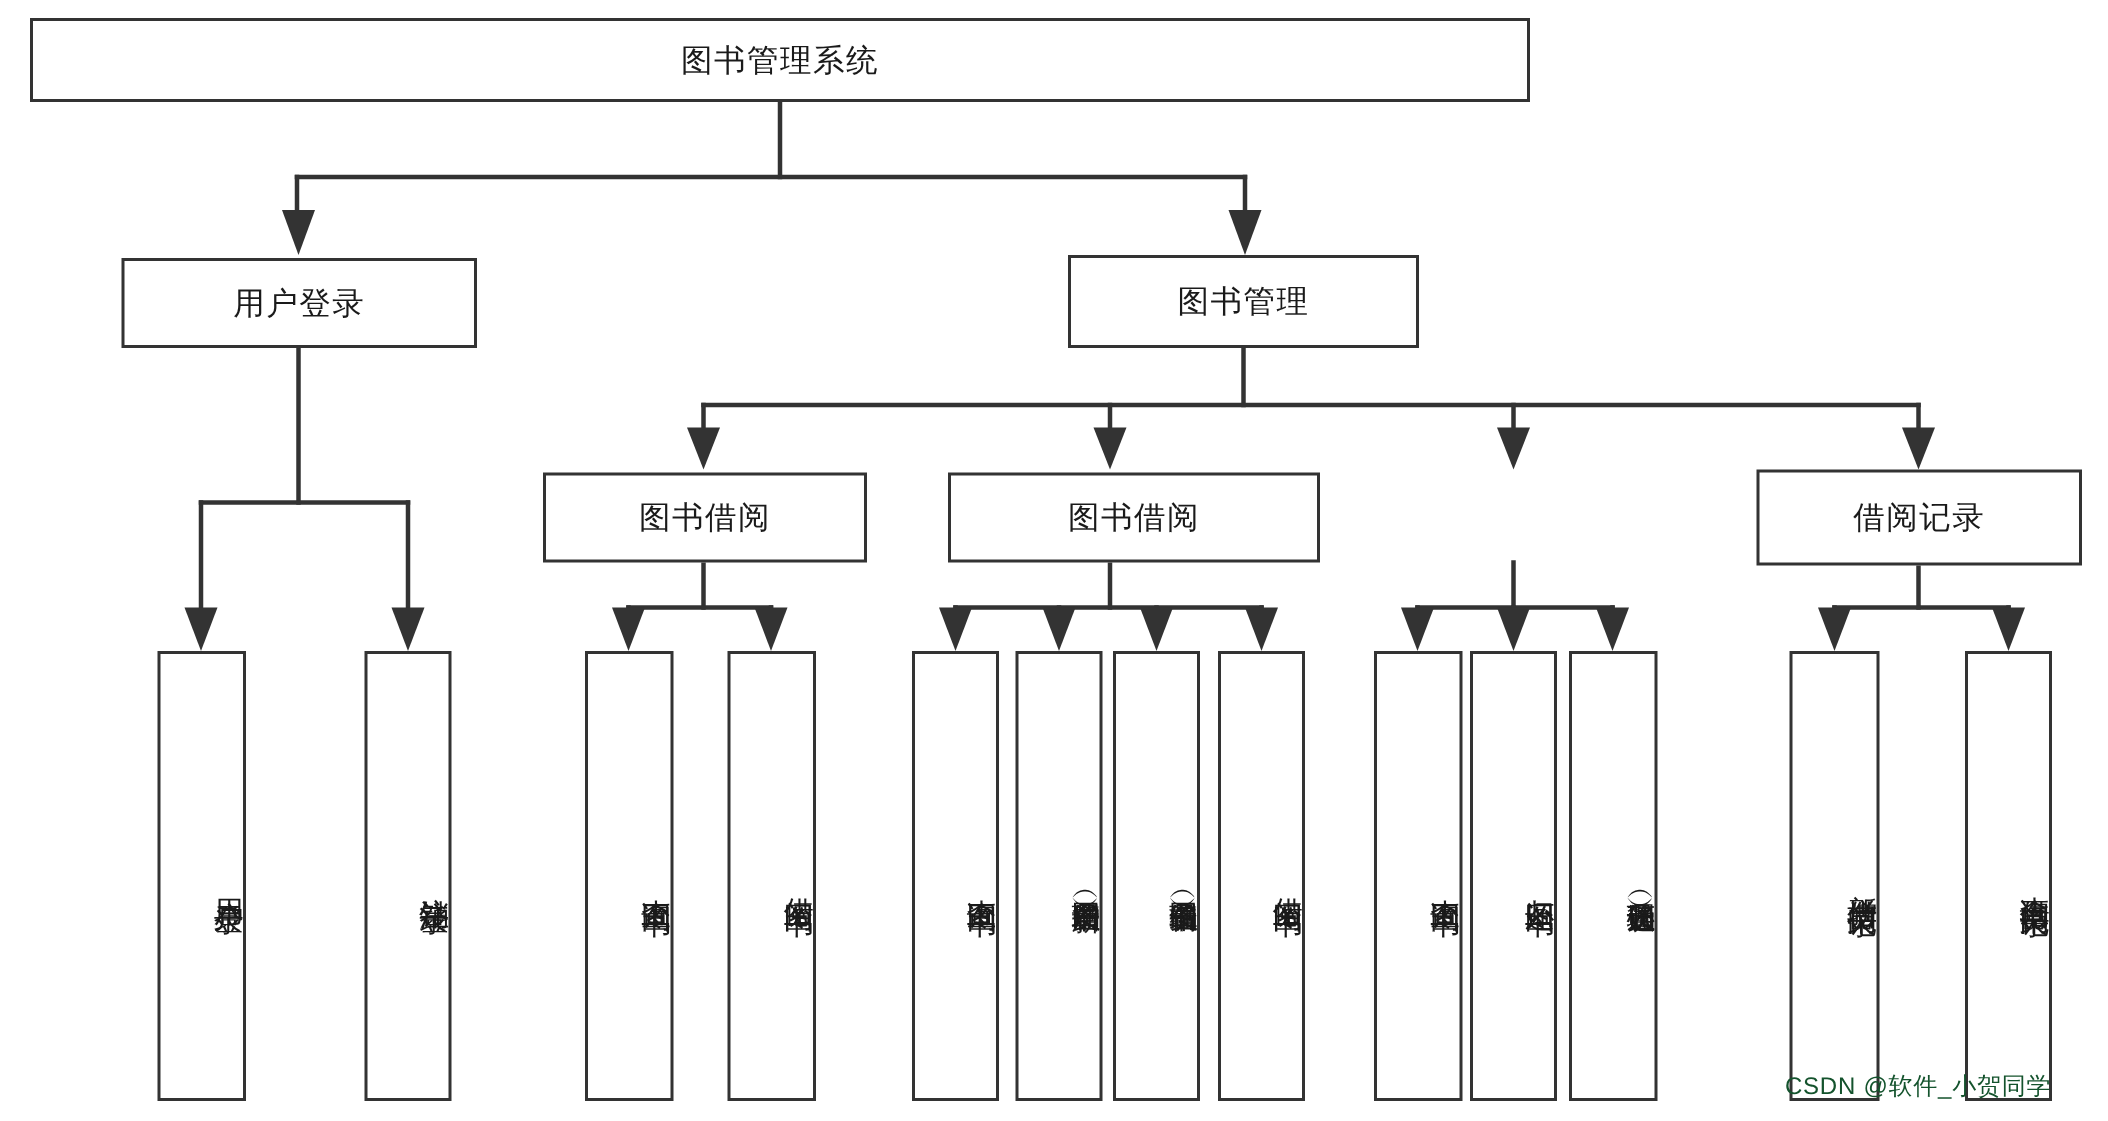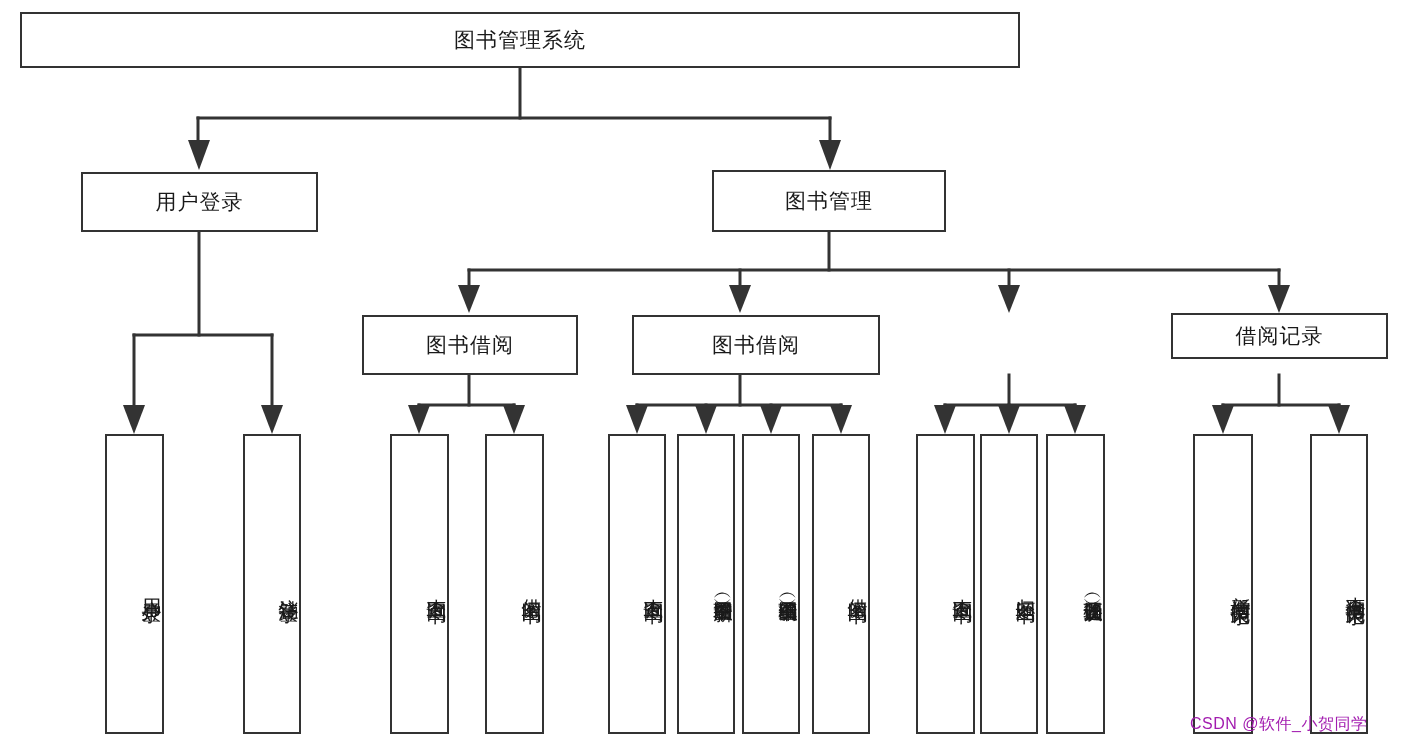--- a/index.html
+++ b/index.html
@@ -51,21 +51,21 @@
   }
   .node.vertical.tall-text {
     font-size: 19px;
     letter-spacing: 0px;
   }
   .watermark {
     position: absolute;
     left: 1190px;
     top: 714px;
     font-size: 16px;
-    color: #a21caf;
+    color: #14532d;
     white-space: nowrap;
     z-index: 5;
     letter-spacing: 0.5px;
   }
 </style>
 </head>
 <body>
 
 <div id="canvas">
 
@@ -145,21 +145,21 @@
   <div class="node horizontal" style="left:712px; top:170px; width:234px; height:62px;justify-content:center;">
     <span>图书管理</span>
   </div>
 
   <div class="node horizontal" style="left:362px; top:315px; width:216px; height:60px;">
     <span>图书借阅</span>
   </div>
   <div class="node horizontal" style="left:632px; top:315px; width:248px; height:60px;">
     <span>图书借阅</span>
   </div>
-  <div class="node horizontal" style="left:1171px; top:313px; width:217px; height:46px;">
+  <div class="node horizontal" style="left:1171px; top:313px; width:217px; height:64px;">
     <span>借阅记录</span>
   </div>
 
   <div class="node vertical" style="left:105px; top:434px; width:59px; height:300px;">
     <span>用户登录</span>
   </div>
   <div class="node vertical" style="left:243px; top:434px; width:58px; height:300px;">
     <span>注销登录</span>
   </div>
 

